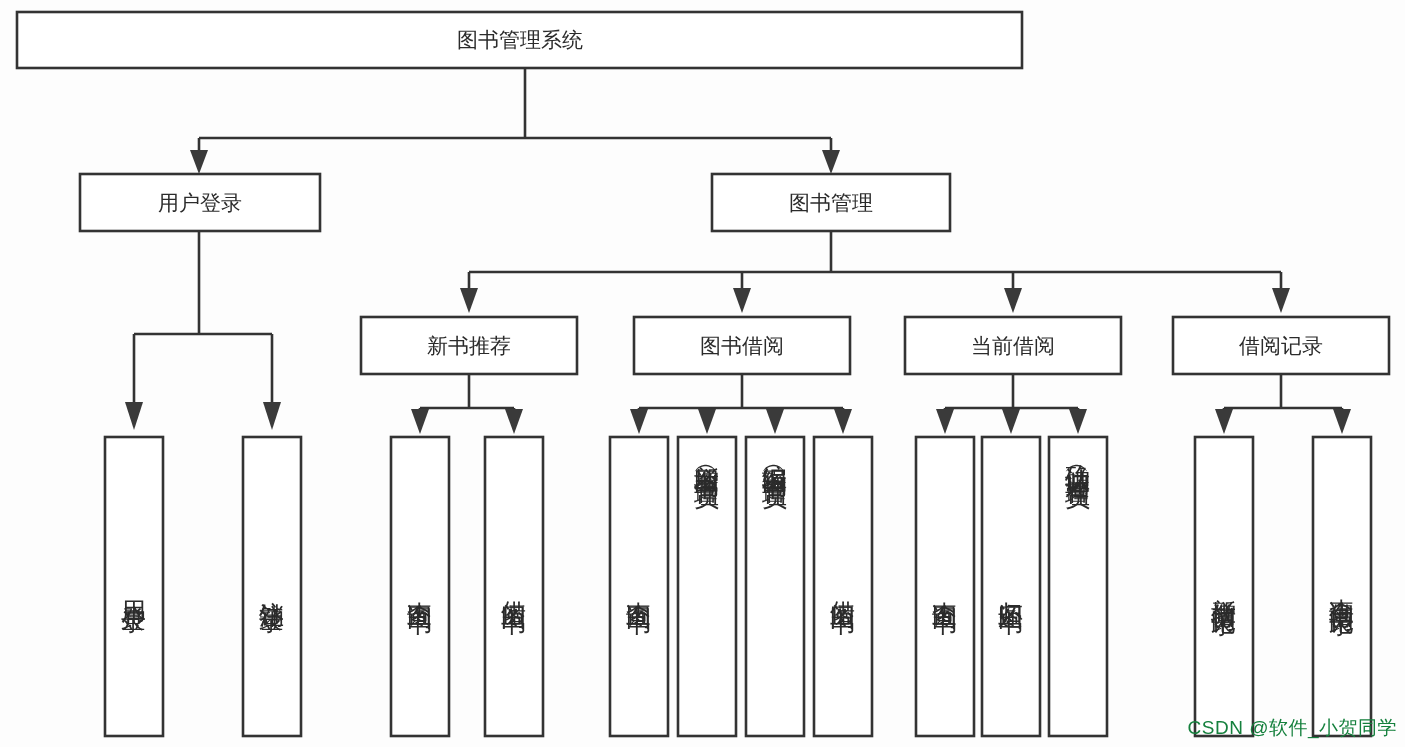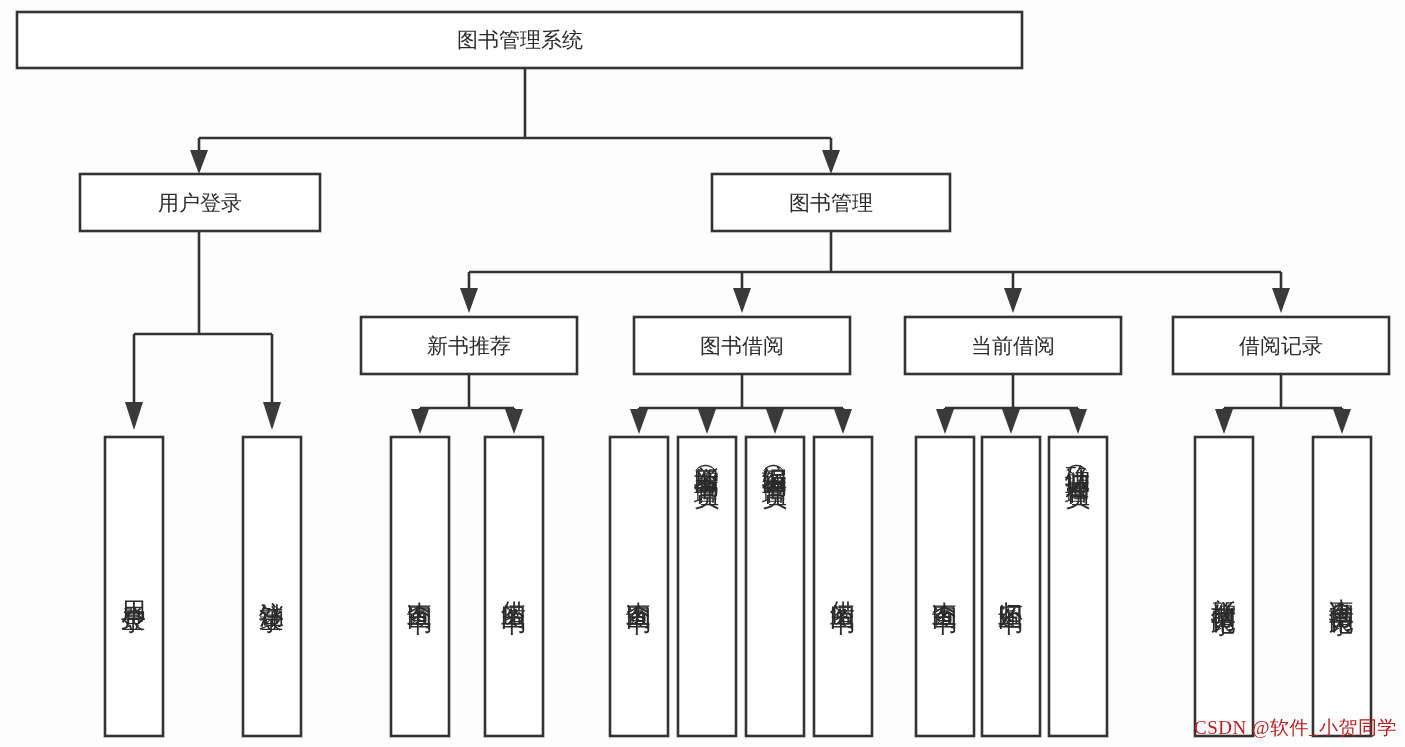--- a/index.html
+++ b/index.html
@@ -64,23 +64,23 @@
     white-space: nowrap;
     pointer-events: none;
   }
   .leaf-label.top-aligned {
     justify-content: flex-start;
   }
   .watermark {
     position: absolute;
     right: 8px;
     bottom: 6px;
-    font-family: Liberation Serif, serif;
+    font-family: Liberation Sans, sans-serif;
     font-size: 19px;
-    color: #b91c1c;
+    color: #15803d;
     letter-spacing: 0.5px;
     white-space: nowrap;
   }
 </style>
 </head>
 <body>
 
 <div id="diagram-root">
 
   <svg id="tree-svg" viewBox="0 0 1405 747">

